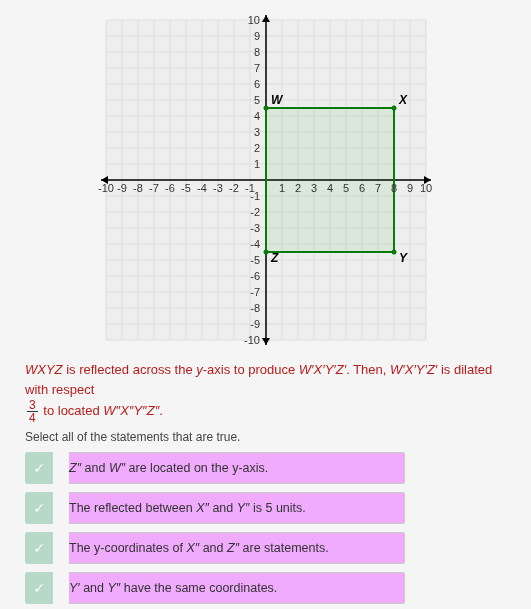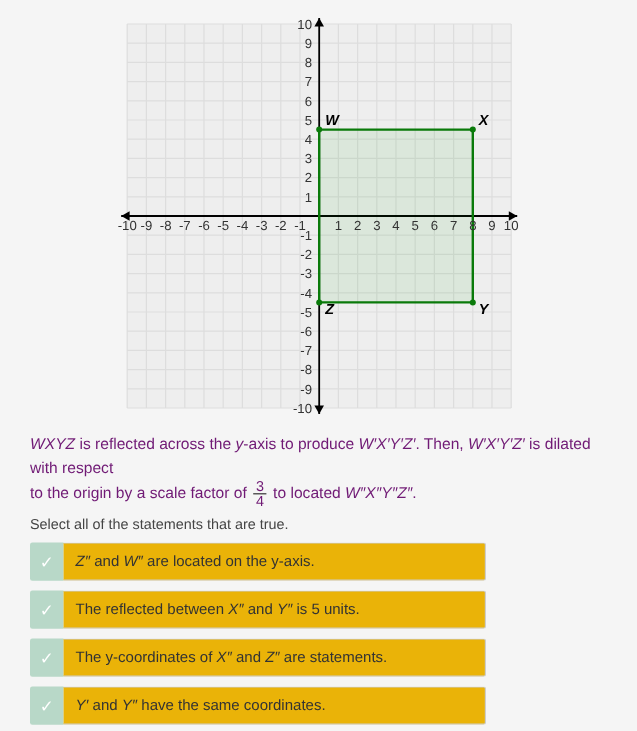--- a/index.html
+++ b/index.html
@@ -26,21 +26,21 @@
   .grid-line { stroke: #ddd; stroke-width: 1; }
   .axis-line { stroke: #000; stroke-width: 1.5; }
   .shaded { fill: rgba(200,200,200,0.15); }
   .poly { fill: rgba(0,150,0,0.08); stroke: #0a7a0a; stroke-width: 2; }
   .vertex-label { font-size: 12px; font-style: italic; font-weight: bold; fill: #000; }
   .tick-label { font-size: 11px; fill: #333; }
   .arrow { fill: #000; }
   .question {
     padding: 0 15px;
     line-height: 1.5;
-    color: #701a75;
+    color: #b91c1c;
     font-size: 13px;
   }
   .question .it { font-style: italic; }
   .frac { display: inline-block; vertical-align: middle; text-align: center; font-size: 12px; line-height: 1; margin: 0 2px; }
   .frac .n { border-bottom: 1px solid #333; display: block; padding: 0 2px; }
   .frac .d { display: block; padding: 0 2px; }
   .instruct { padding: 6px 15px 8px; font-size: 12px; color: #444; }
   .options { padding: 0 15px; }
   .option {
     display: flex;
@@ -53,27 +53,28 @@
     background: #b8d8c8;
     display: flex;
     align-items: center;
     justify-content: center;
     color: #fff;
     font-size: 14px;
     border-radius: 2px 0 0 2px;
   }
   .opt-text {
     flex: 1;
-    background: #eab308;
+    background: #f0abfc;
     border: 1px solid #ccc;
     border-left: none;
-    padding: 8px 10px;
+    padding: 8px 0;
     font-size: 12.5px;
     color: #333;
     border-radius: 0 2px 2px 0;
+    margin-left: 16px;
   }
   .opt-text .it { font-style: italic; }
 </style>
 </head>
 <body>
 
 <div class="graph-container">
 <svg class="graph" viewBox="0 0 410 340">
 
   <rect class="shaded" x="45" y="10" width="320" height="320"></rect>
@@ -183,21 +184,21 @@
         <text class="tick-label" x="199" y="302" text-anchor="end">-8</text>
         <text class="tick-label" x="199" y="318" text-anchor="end">-9</text>
         <text class="tick-label" x="199" y="334" text-anchor="end">-10</text>
       </g>
 </svg>
 </div>
 
 <div class="question">
   <span class="it">WXYZ</span><span> is reflected across the </span><span class="it">y</span><span>-axis to produce </span><span class="it">W′X′Y′Z′</span><span>. Then, </span><span class="it">W′X′Y′Z′</span><span> is dilated with respect</span>
   <br>
-  <span>to the origin by a scale factor of </span><span class="frac"><span class="n">3</span><span class="d">4</span></span><span> to located </span><span class="it">W″X″Y″Z″</span><span>.</span>
+  <span class="frac"><span class="n">3</span><span class="d">4</span></span><span> to located </span><span class="it">W″X″Y″Z″</span><span>.</span>
 </div>
 
 <div class="instruct">Select all of the statements that are true.</div>
 
 <div class="options">
   <div class="option">
     <div class="check">✓</div>
     <div class="opt-text"><span class="it">Z″</span><span> and </span><span class="it">W″</span><span> are located on the y-axis.</span></div>
   </div>
   <div class="option">

